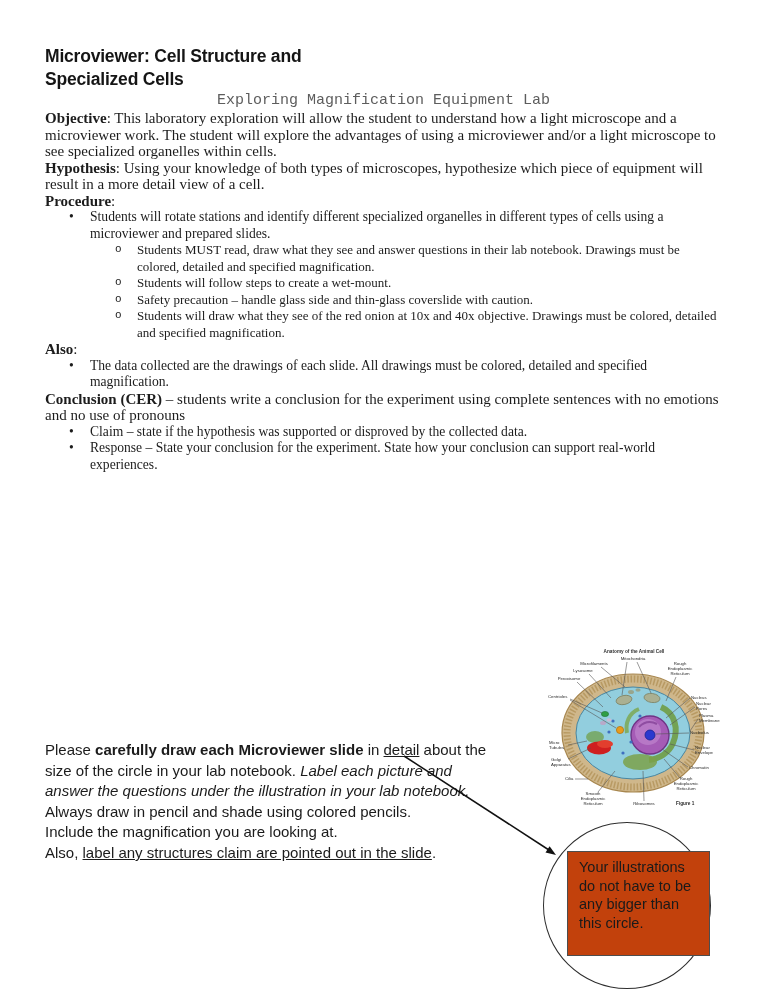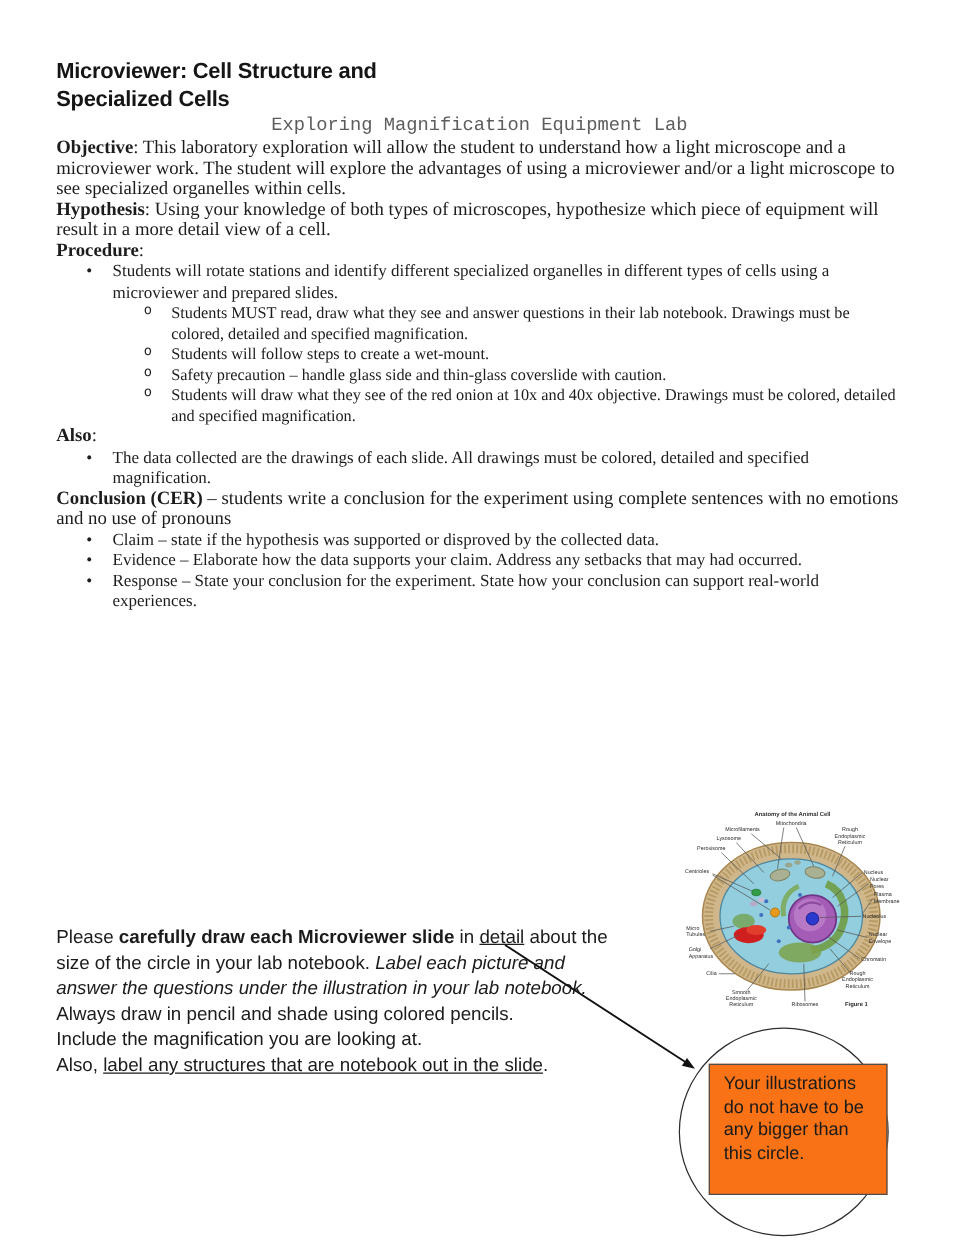--- a/index.html
+++ b/index.html
@@ -25,21 +25,21 @@
   
   .note{position:absolute;left:45px;top:740px;font-family:"Liberation Sans", sans-serif;
         font-size:15px;line-height:20.6px;color:#1b1b1b;white-space:nowrap;z-index:1;}
   .seg-b{font-weight:bold;}
   .seg-i{font-style:italic;}
   .seg-u{text-decoration:underline;}
   
   .big-circle{position:absolute;left:543px;top:822px;width:166px;height:165px;
               border:1.5px solid #2e2e2e;border-radius:50%;background:transparent;z-index:2;}
   .circle-box{position:absolute;left:567px;top:851px;width:130px;height:97px;
-              border:1.5px solid #4d4d4d;background:#f97316;z-index:3;
+              border:1.5px solid #4d4d4d;background:#c2410c;z-index:3;
               font-family:"Liberation Sans", sans-serif;font-size:14.5px;line-height:18.7px;
               color:#1a1a1a;padding:6px 0 0 11px;box-sizing:content-box;}
   
   .arrow-overlay{position:absolute;left:0;top:0;width:768px;height:994px;
                  pointer-events:none;z-index:4;}
   .cell-svg{position:absolute;left:543px;top:645px;width:182px;height:172px;z-index:2;}
   .cell-svg text{font-family:"Liberation Sans", sans-serif;font-size:4.3px;fill:#2a2a2a;}
   .cell-svg text.ttl{font-size:4.7px;font-weight:bold;fill:#333;}
   .cell-svg text.fig{font-size:4.7px;font-weight:bold;}
   .cell-svg line{stroke:#555;stroke-width:0.6;}
@@ -64,31 +64,30 @@
   <div class="bullet2">Students MUST read, draw what they see and answer questions in their lab notebook. Drawings must be colored, detailed and specified magnification.</div>
   <div class="bullet2">Students will follow steps to create a wet-mount.</div>
   <div class="bullet2">Safety precaution – handle glass side and thin-glass coverslide with caution.</div>
   <div class="bullet2">Students will draw what they see of the red onion at 10x and 40x objective. Drawings must be colored, detailed and specified magnification.</div>
 
   <p class="bodytxt mt-c"><span class="b">Also</span><span>:</span></p>
   <div class="bullet1">The data collected are the drawings of each slide. All drawings must be colored, detailed and specified magnification.</div>
 
   <p class="bodytxt mt-d"><span class="b">Conclusion (CER)</span><span> – students write a conclusion for the experiment using complete sentences with no emotions and no use of pronouns</span></p>
   <div class="bullet1">Claim – state if the hypothesis was supported or disproved by the collected data.</div>
-  <div class="bullet1">Evidence – Elaborate how the data supports your claim. Address any setbacks that may had occurred.</div>
   <div class="bullet1">Response – State your conclusion for the experiment.  State how your conclusion can support real-world experiences.</div>
 </div>
 
 <div class="note">
   <div><span>Please </span><span class="seg-b">carefully draw each Microviewer slide</span><span> in </span><span class="seg-u">detail</span><span> about the</span></div>
   <div><span>size of the circle in your lab notebook. </span><span class="seg-i">Label each picture and</span></div>
   <div><span class="seg-i">answer the questions under the illustration in your lab notebook.</span></div>
   <div><span>Always draw in pencil and shade using colored pencils.</span></div>
   <div><span>Include the magnification you are looking at.</span></div>
-  <div><span>Also, </span><span class="seg-u">label any structures that are notebook out in the slide</span><span>.</span></div>
+  <div><span>Also, </span><span class="seg-u">label any structures claim are pointed out in the slide</span><span>.</span></div>
 </div>
 
 <svg class="cell-svg" viewBox="0 0 182 172">
 
   <g>
     <ellipse cx="90" cy="88" rx="71" ry="59" fill="#cfb78b" stroke="#a8874f" stroke-width="1.2"></ellipse>
     <ellipse cx="90" cy="88" rx="66" ry="54" fill="none" stroke="#b89a63" stroke-width="7" stroke-dasharray="1.5,1.8"></ellipse>
     <ellipse cx="90" cy="88" rx="57" ry="46" fill="#92cede" stroke="#4a86a0" stroke-width="1"></ellipse>
     <path d="M118,62 c14,6 18,22 12,36 c-4,10 -14,16 -24,17" fill="none" stroke="#6d9a3c" stroke-width="6" opacity="0.85"></path>
     <path d="M96,64 c-10,4 -14,14 -12,24" fill="none" stroke="#7aa64a" stroke-width="4" opacity="0.8"></path>

